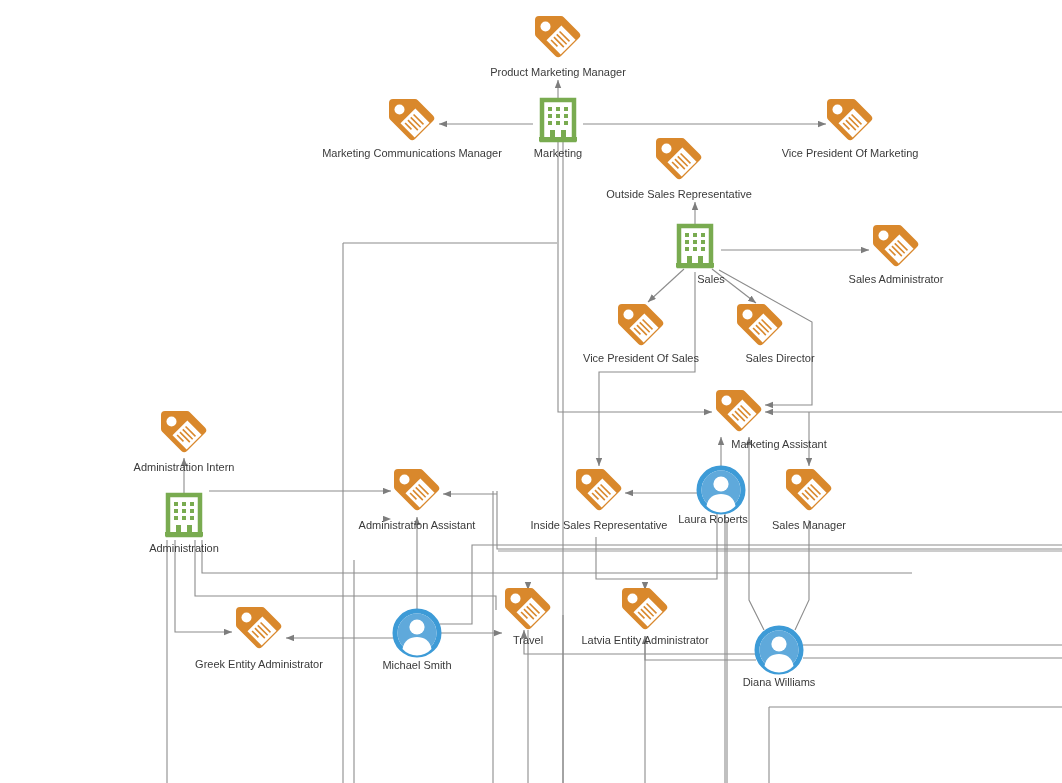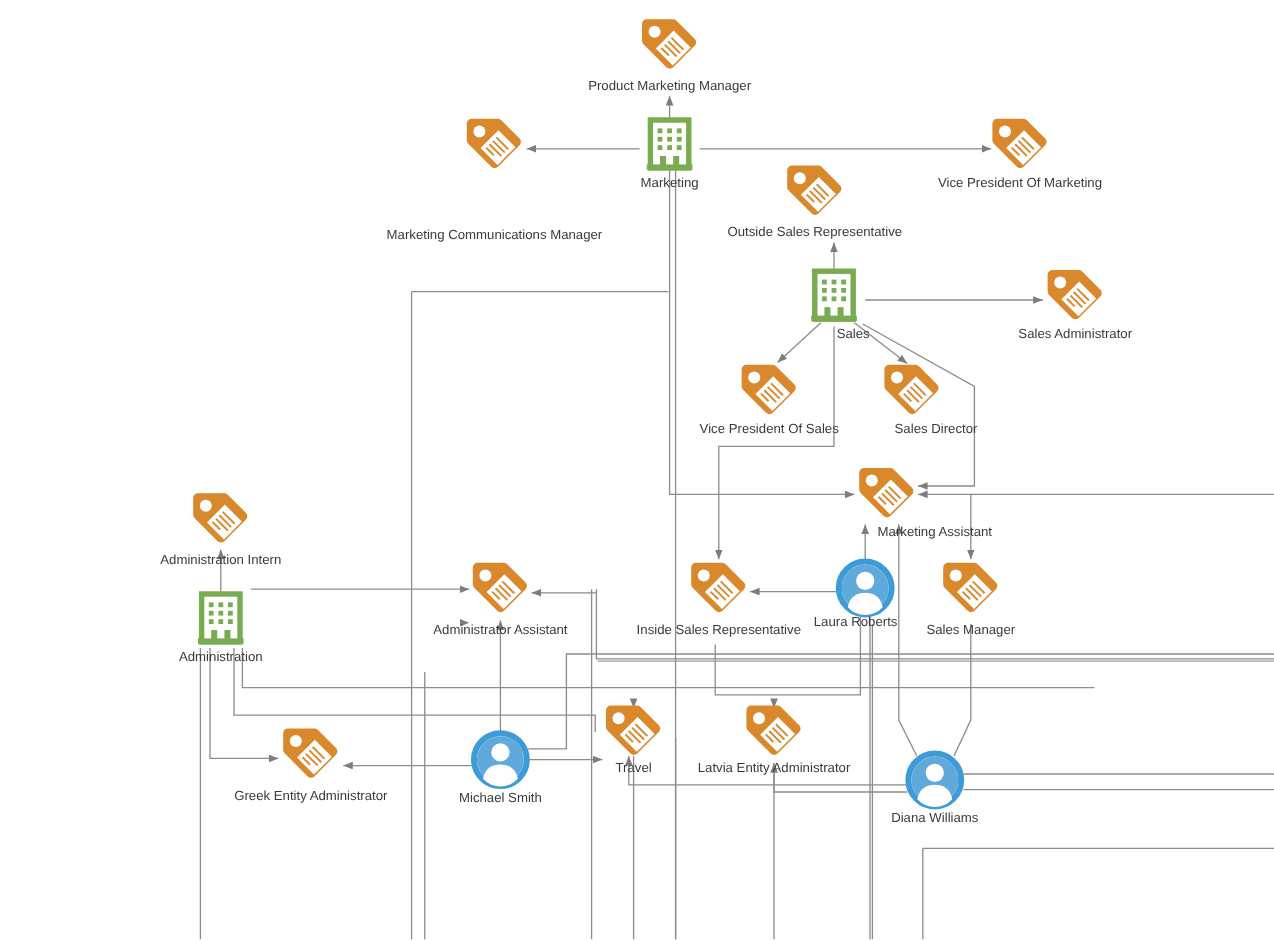--- a/index.html
+++ b/index.html
@@ -171,21 +171,21 @@
         <rect x="20" y="17.5" width="20" height="21" fill="#ffffff"></rect>
         <g stroke="#D9882C" stroke-width="1.6">
             <path d="M23 23 h14"></path>
             <path d="M23 27 h14"></path>
             <path d="M23 31 h14"></path>
             <path d="M23 35 h9"></path>
           </g>
       </g>
     </svg>
   </div>
-  <div class="node-label" style="left:400px;top:147px;margin-top:43px;">Marketing Communications Manager</div>
+  <div class="node-label" style="left:400px;top:147px;">Marketing Communications Manager</div>
 
   <div class="node" style="left:838px;top:121px;">
     <svg width="54" height="52" viewBox="0 0 54 52">
       <path d="M8 4 h22 a4 4 0 0 1 2.8 1.2 L48 20.4 a4 4 0 0 1 0 5.6 L30 44 a4 4 0 0 1 -5.6 0 L5.2 24.8 A4 4 0 0 1 4 22 V8 a4 4 0 0 1 4 -4 z" fill="#D9882C"></path>
       <circle cx="14.5" cy="14.5" r="5" fill="#ffffff"></circle>
       <g transform="rotate(45 30 28)">
         <rect x="20" y="17.5" width="20" height="21" fill="#ffffff"></rect>
         <g stroke="#D9882C" stroke-width="1.6">
             <path d="M23 23 h14"></path>
             <path d="M23 27 h14"></path>
@@ -349,21 +349,21 @@
         <rect x="20" y="17.5" width="20" height="21" fill="#ffffff"></rect>
         <g stroke="#D9882C" stroke-width="1.6">
             <path d="M23 23 h14"></path>
             <path d="M23 27 h14"></path>
             <path d="M23 31 h14"></path>
             <path d="M23 35 h9"></path>
           </g>
       </g>
     </svg>
   </div>
-  <div class="node-label" style="left:405px;top:519px;">Administrator Assistant</div>
+  <div class="node-label" style="left:405px;top:519px;">Administration Assistant</div>
 
   <div class="node" style="left:587px;top:491px;">
     <svg width="54" height="52" viewBox="0 0 54 52">
       <path d="M8 4 h22 a4 4 0 0 1 2.8 1.2 L48 20.4 a4 4 0 0 1 0 5.6 L30 44 a4 4 0 0 1 -5.6 0 L5.2 24.8 A4 4 0 0 1 4 22 V8 a4 4 0 0 1 4 -4 z" fill="#D9882C"></path>
       <circle cx="14.5" cy="14.5" r="5" fill="#ffffff"></circle>
       <g transform="rotate(45 30 28)">
         <rect x="20" y="17.5" width="20" height="21" fill="#ffffff"></rect>
         <g stroke="#D9882C" stroke-width="1.6">
             <path d="M23 23 h14"></path>
             <path d="M23 27 h14"></path>

